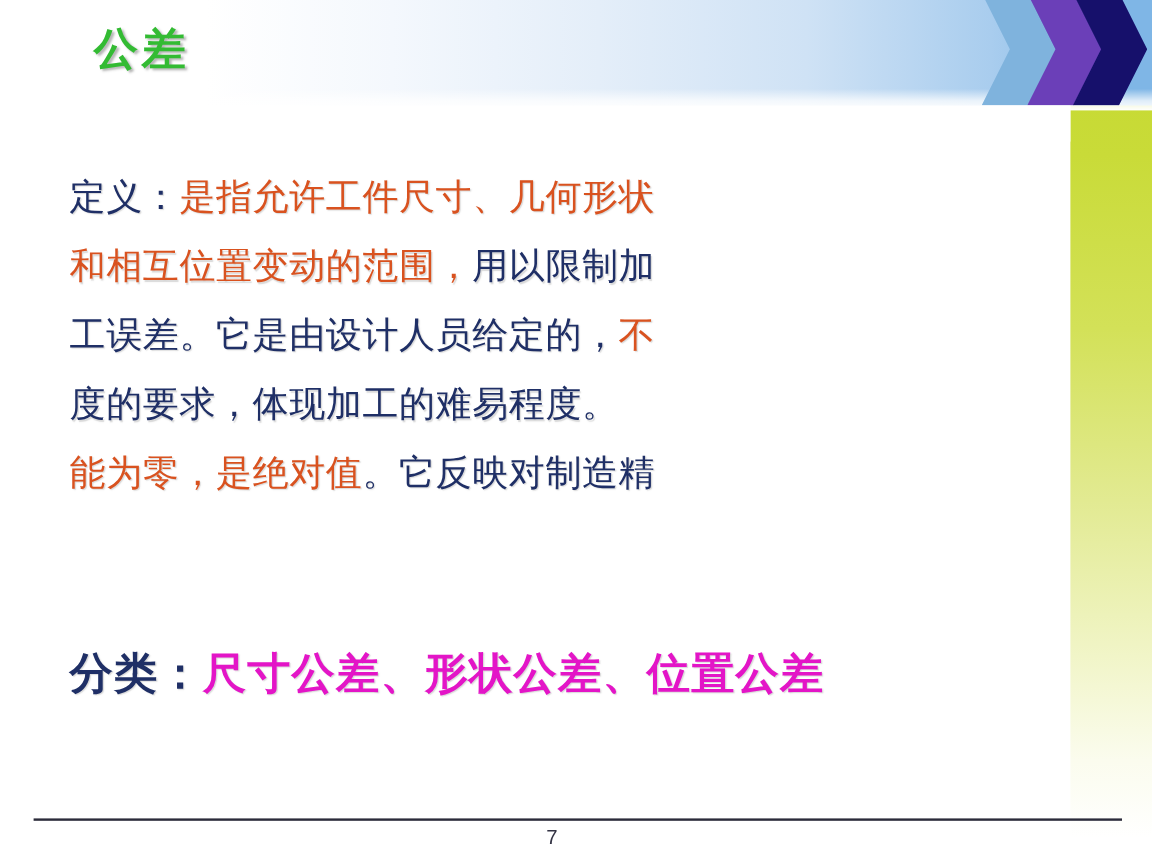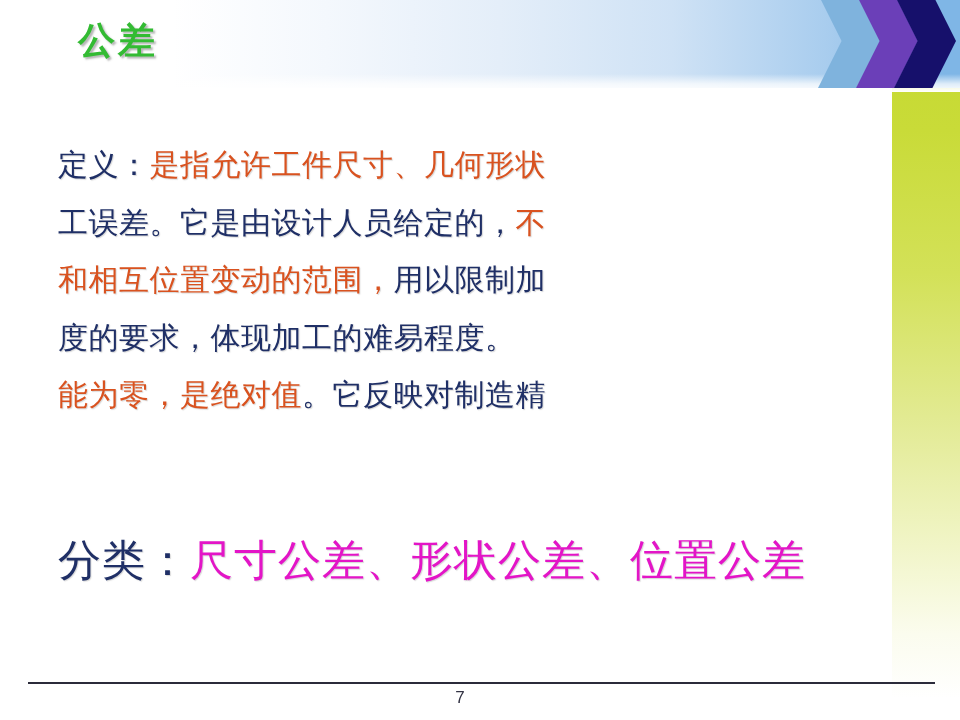--- a/index.html
+++ b/index.html
@@ -112,25 +112,25 @@
   .ink-orange { color: #d9521f; }
   .ink-pink   { color: #e315c7; }
 
   .class-block {
     position: absolute;
     left: 58px;
     top: 533px;
     width: 840px;
   }
   .class-line {
-    font-size: 43px;
+    font-size: 36px;
     line-height: 56px;
     letter-spacing: 1px;
     white-space: nowrap;
-    font-weight: normal;
+    font-weight: bold;
     text-shadow: 1px 1px 1px rgba(140,140,140,0.35);
   }
 
   
   .footer-rule {
     position: absolute;
     left: 28px;
     top: 682px;
     width: 907px;
     height: 2px;
@@ -164,25 +164,25 @@
 
   <div class="title">公差</div>
 
   <div class="body-block">
 
     <div class="body-line">
       <span class="ink-navy">定义：</span><span class="ink-orange">是指允许工件尺寸、几何形状</span>
     </div>
 
     <div class="body-line">
+      <span class="ink-orange">和相互位置变动的范围，</span><span class="ink-navy">用以限制加</span>
+    </div>
+
+    <div class="body-line">
       <span class="ink-navy">工误差。它是由设计人员给定的，</span><span class="ink-orange">不</span>
-    </div>
-
-    <div class="body-line">
-      <span class="ink-orange">和相互位置变动的范围，</span><span class="ink-navy">用以限制加</span>
     </div>
 
     <div class="body-line">
       <span class="ink-navy">度的要求，体现加工的难易程度。</span>
     </div>
 
     <div class="body-line">
       <span class="ink-orange">能为零，是绝对值</span><span class="ink-navy">。它反映对制造精</span>
     </div>
 

